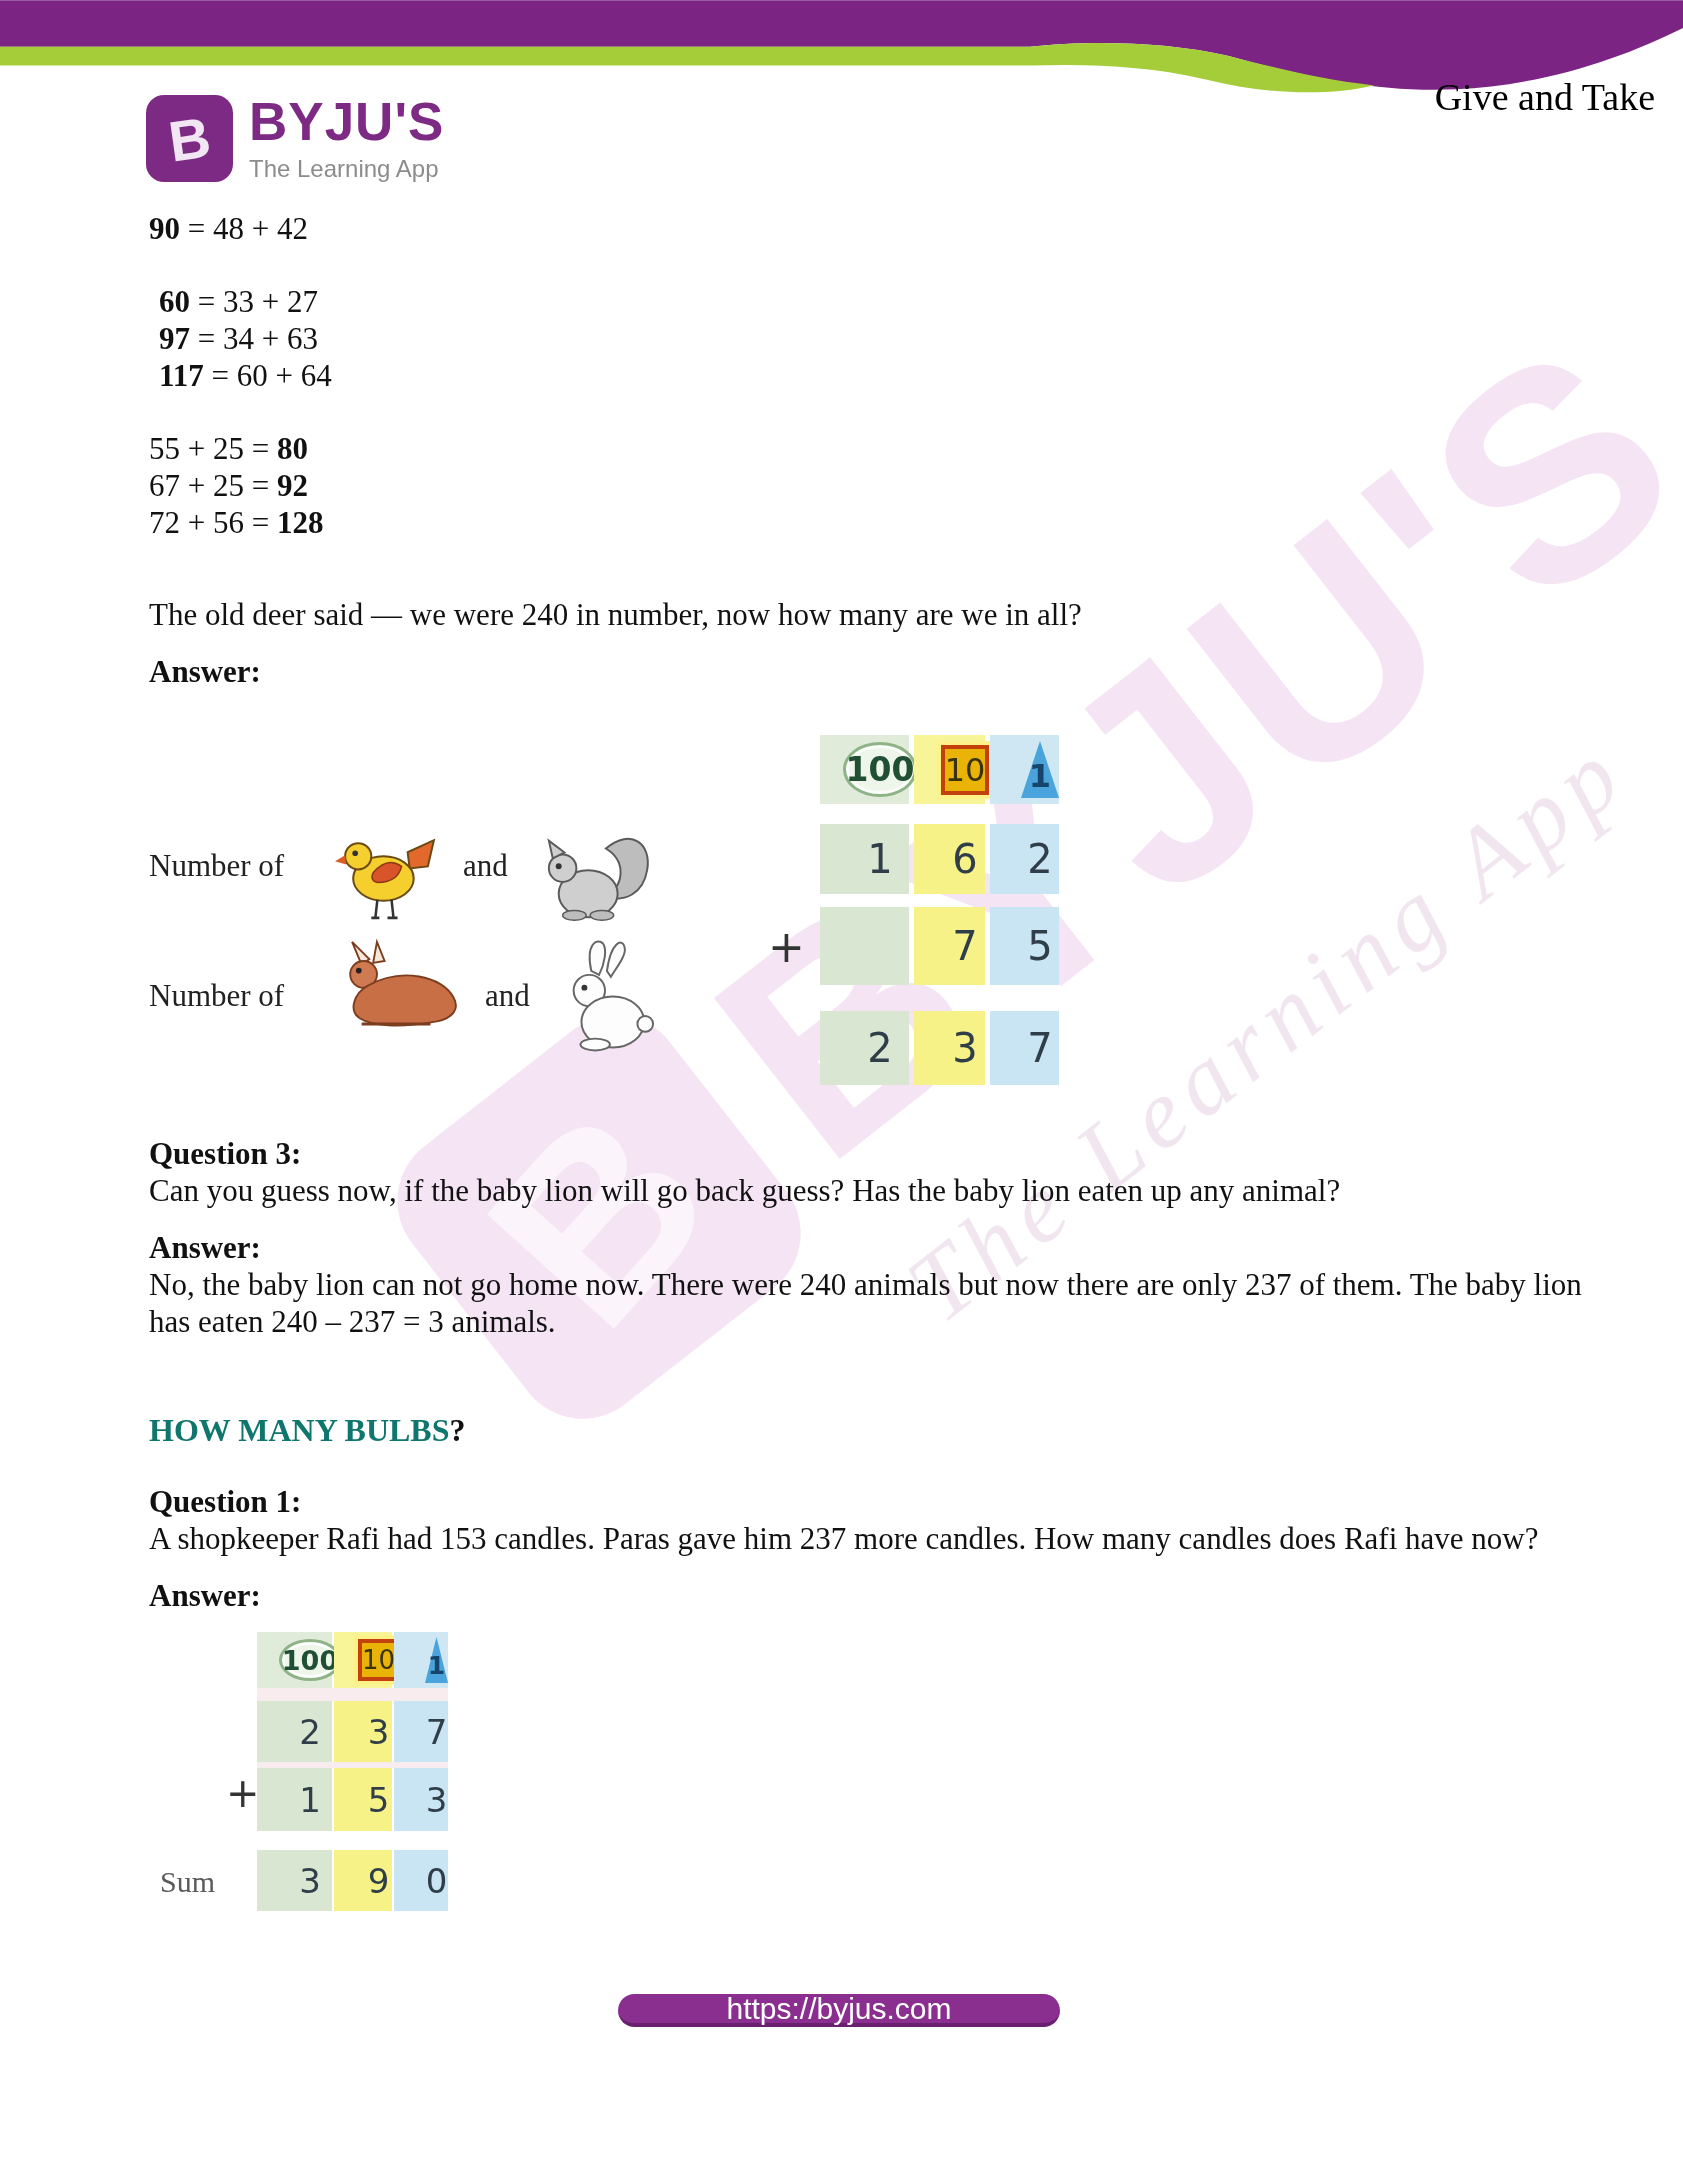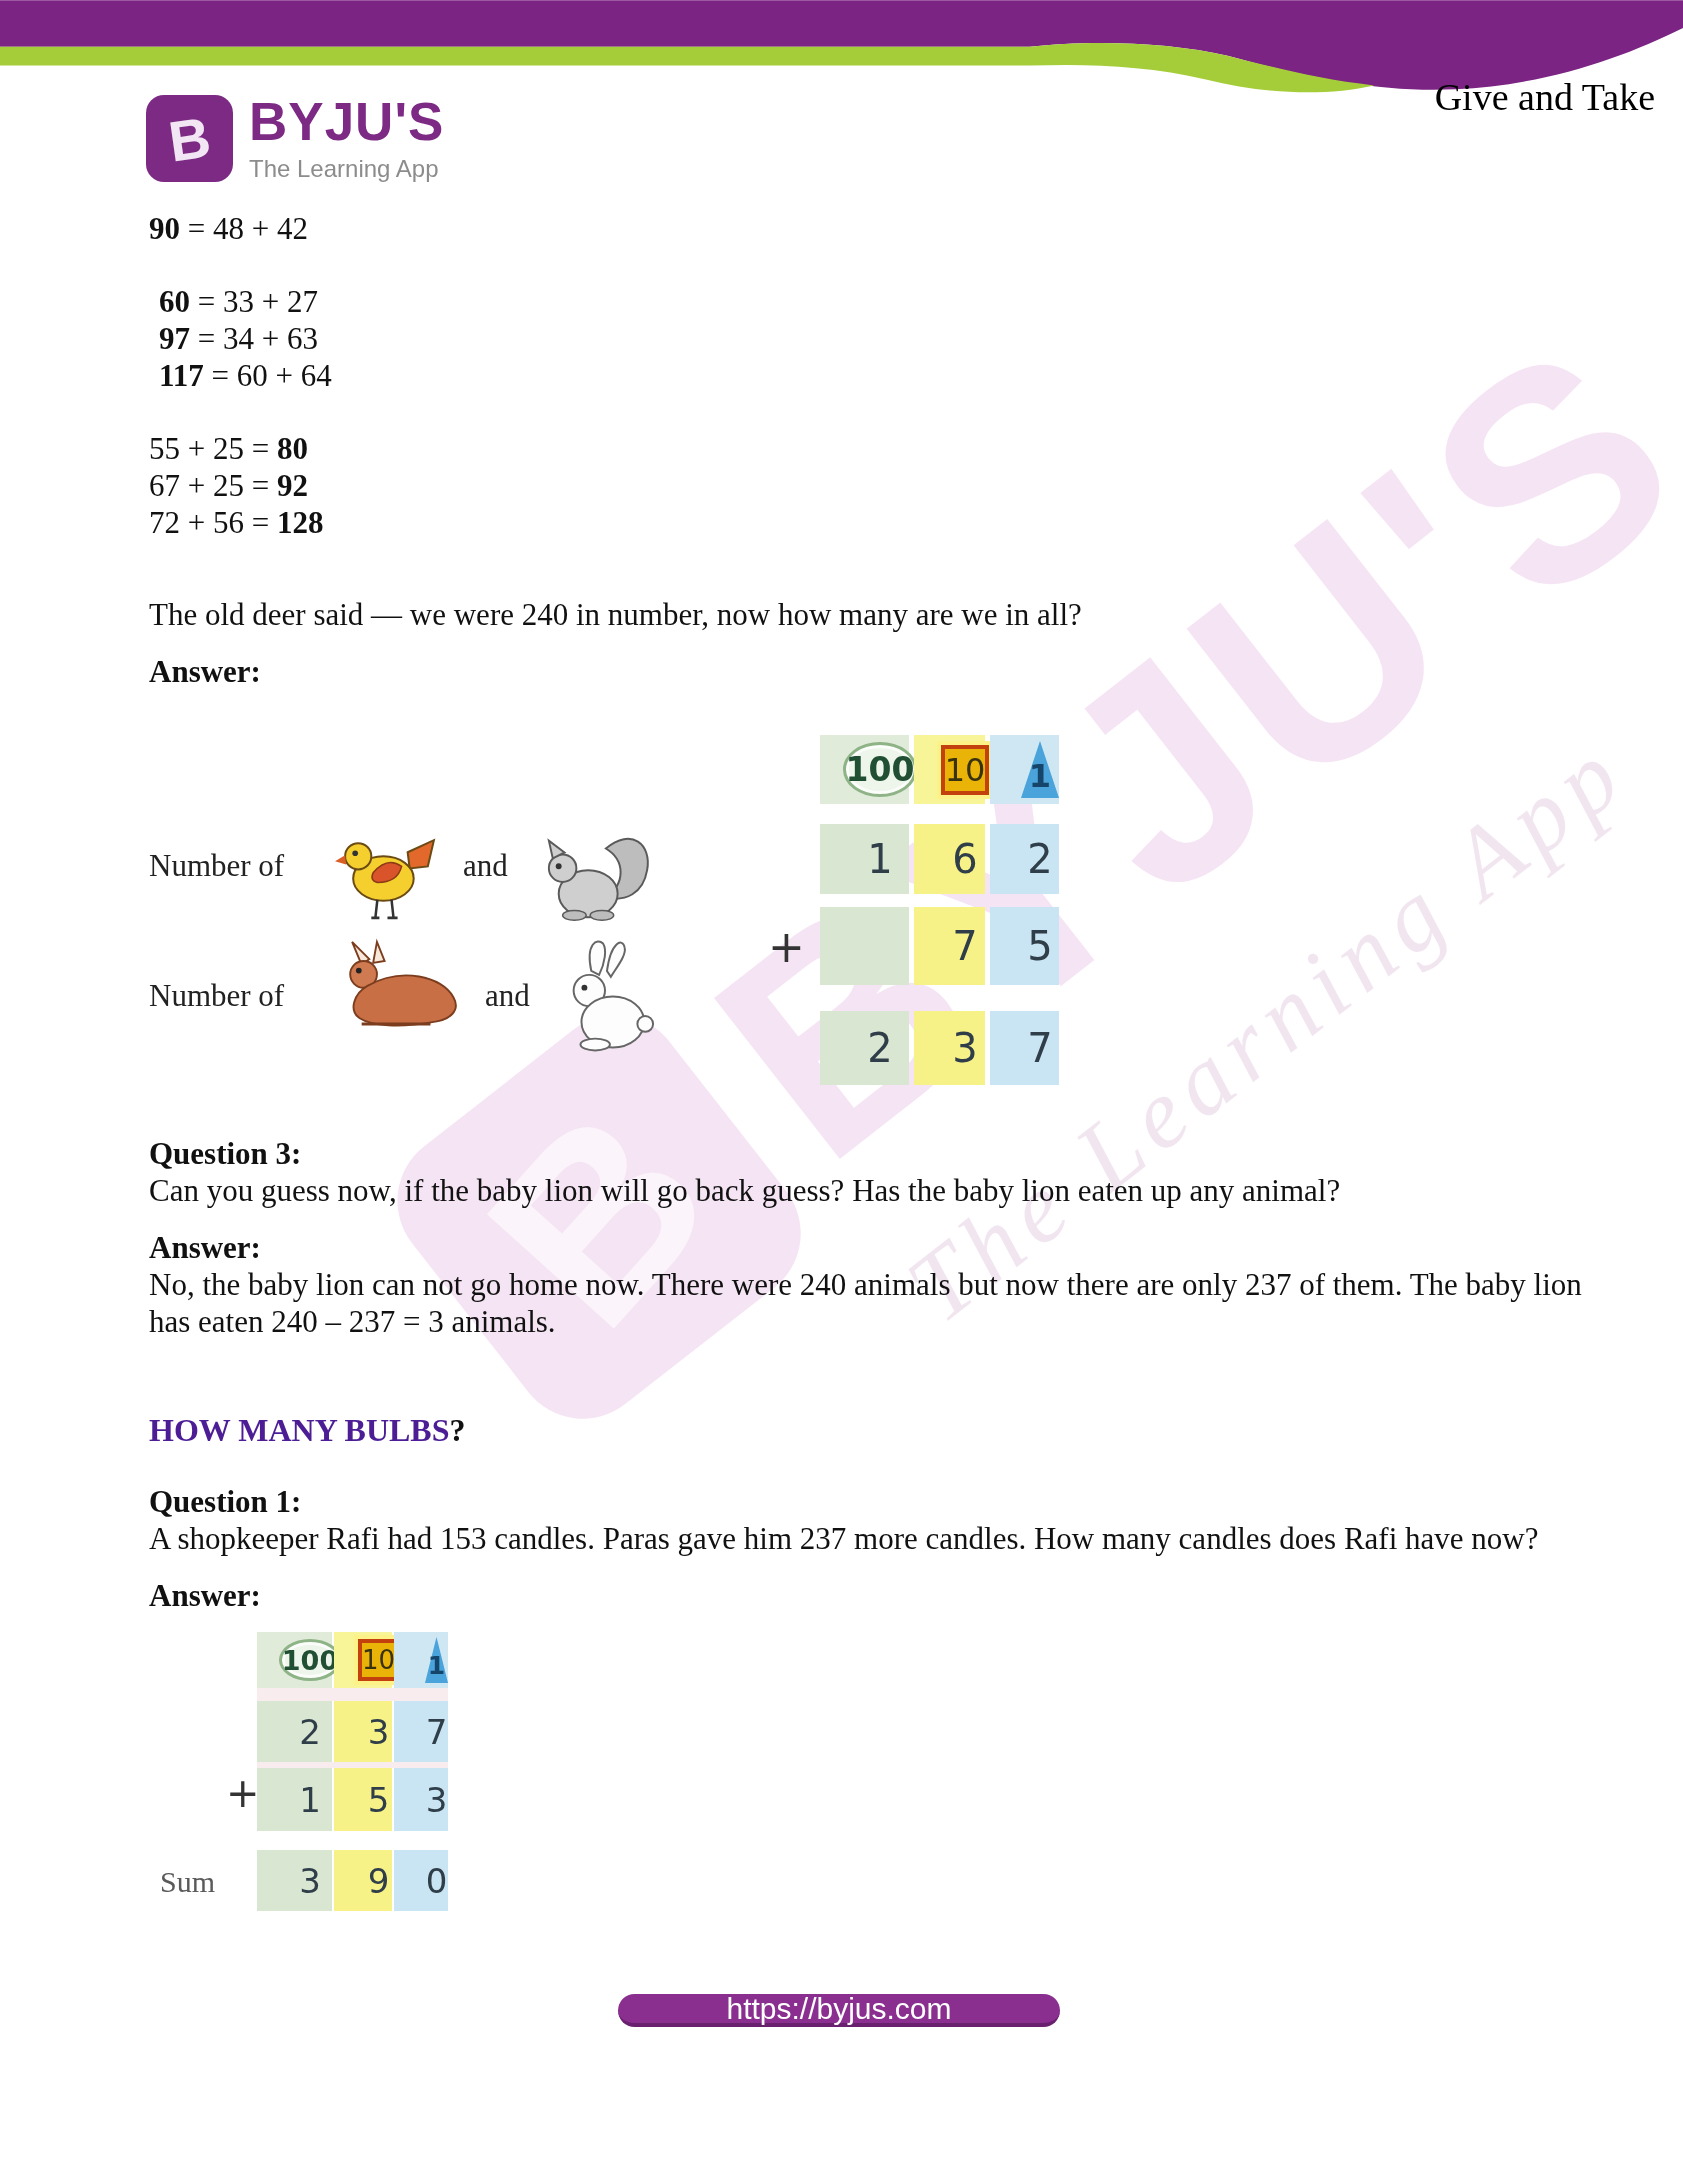--- a/index.html
+++ b/index.html
@@ -53,21 +53,21 @@
   .q-text  { }
   .nowrap { white-space:nowrap; }
   .ans-label { font-weight:bold; margin-top:20px; }
   .ans-text { }
 
   .q2 { top:596px; }
   .q3 { top:1135px; width:1455px; }
   .q1 { top:1483px; width:1505px; }
 
   .bulbs { position:absolute; left:149px; top:1412px; font-size:32px; font-weight:bold; line-height:37px; }
-  .bulbs .purple { color:#4c1d95; }
+  .bulbs .purple { color:#0f766e; }
   .bulbs .qmark { color:#111; }
 
   
   .anim-label { position:absolute; font-size:31px; line-height:37px; color:#222; }
   .numof1 { left:149px; top:847px; }
   .and1   { left:463px; top:847px; }
   .numof2 { left:149px; top:977px; }
   .and2   { left:485px; top:977px; }
   .animal { position:absolute; }
   .bird     { left:335px; top:822px; }

